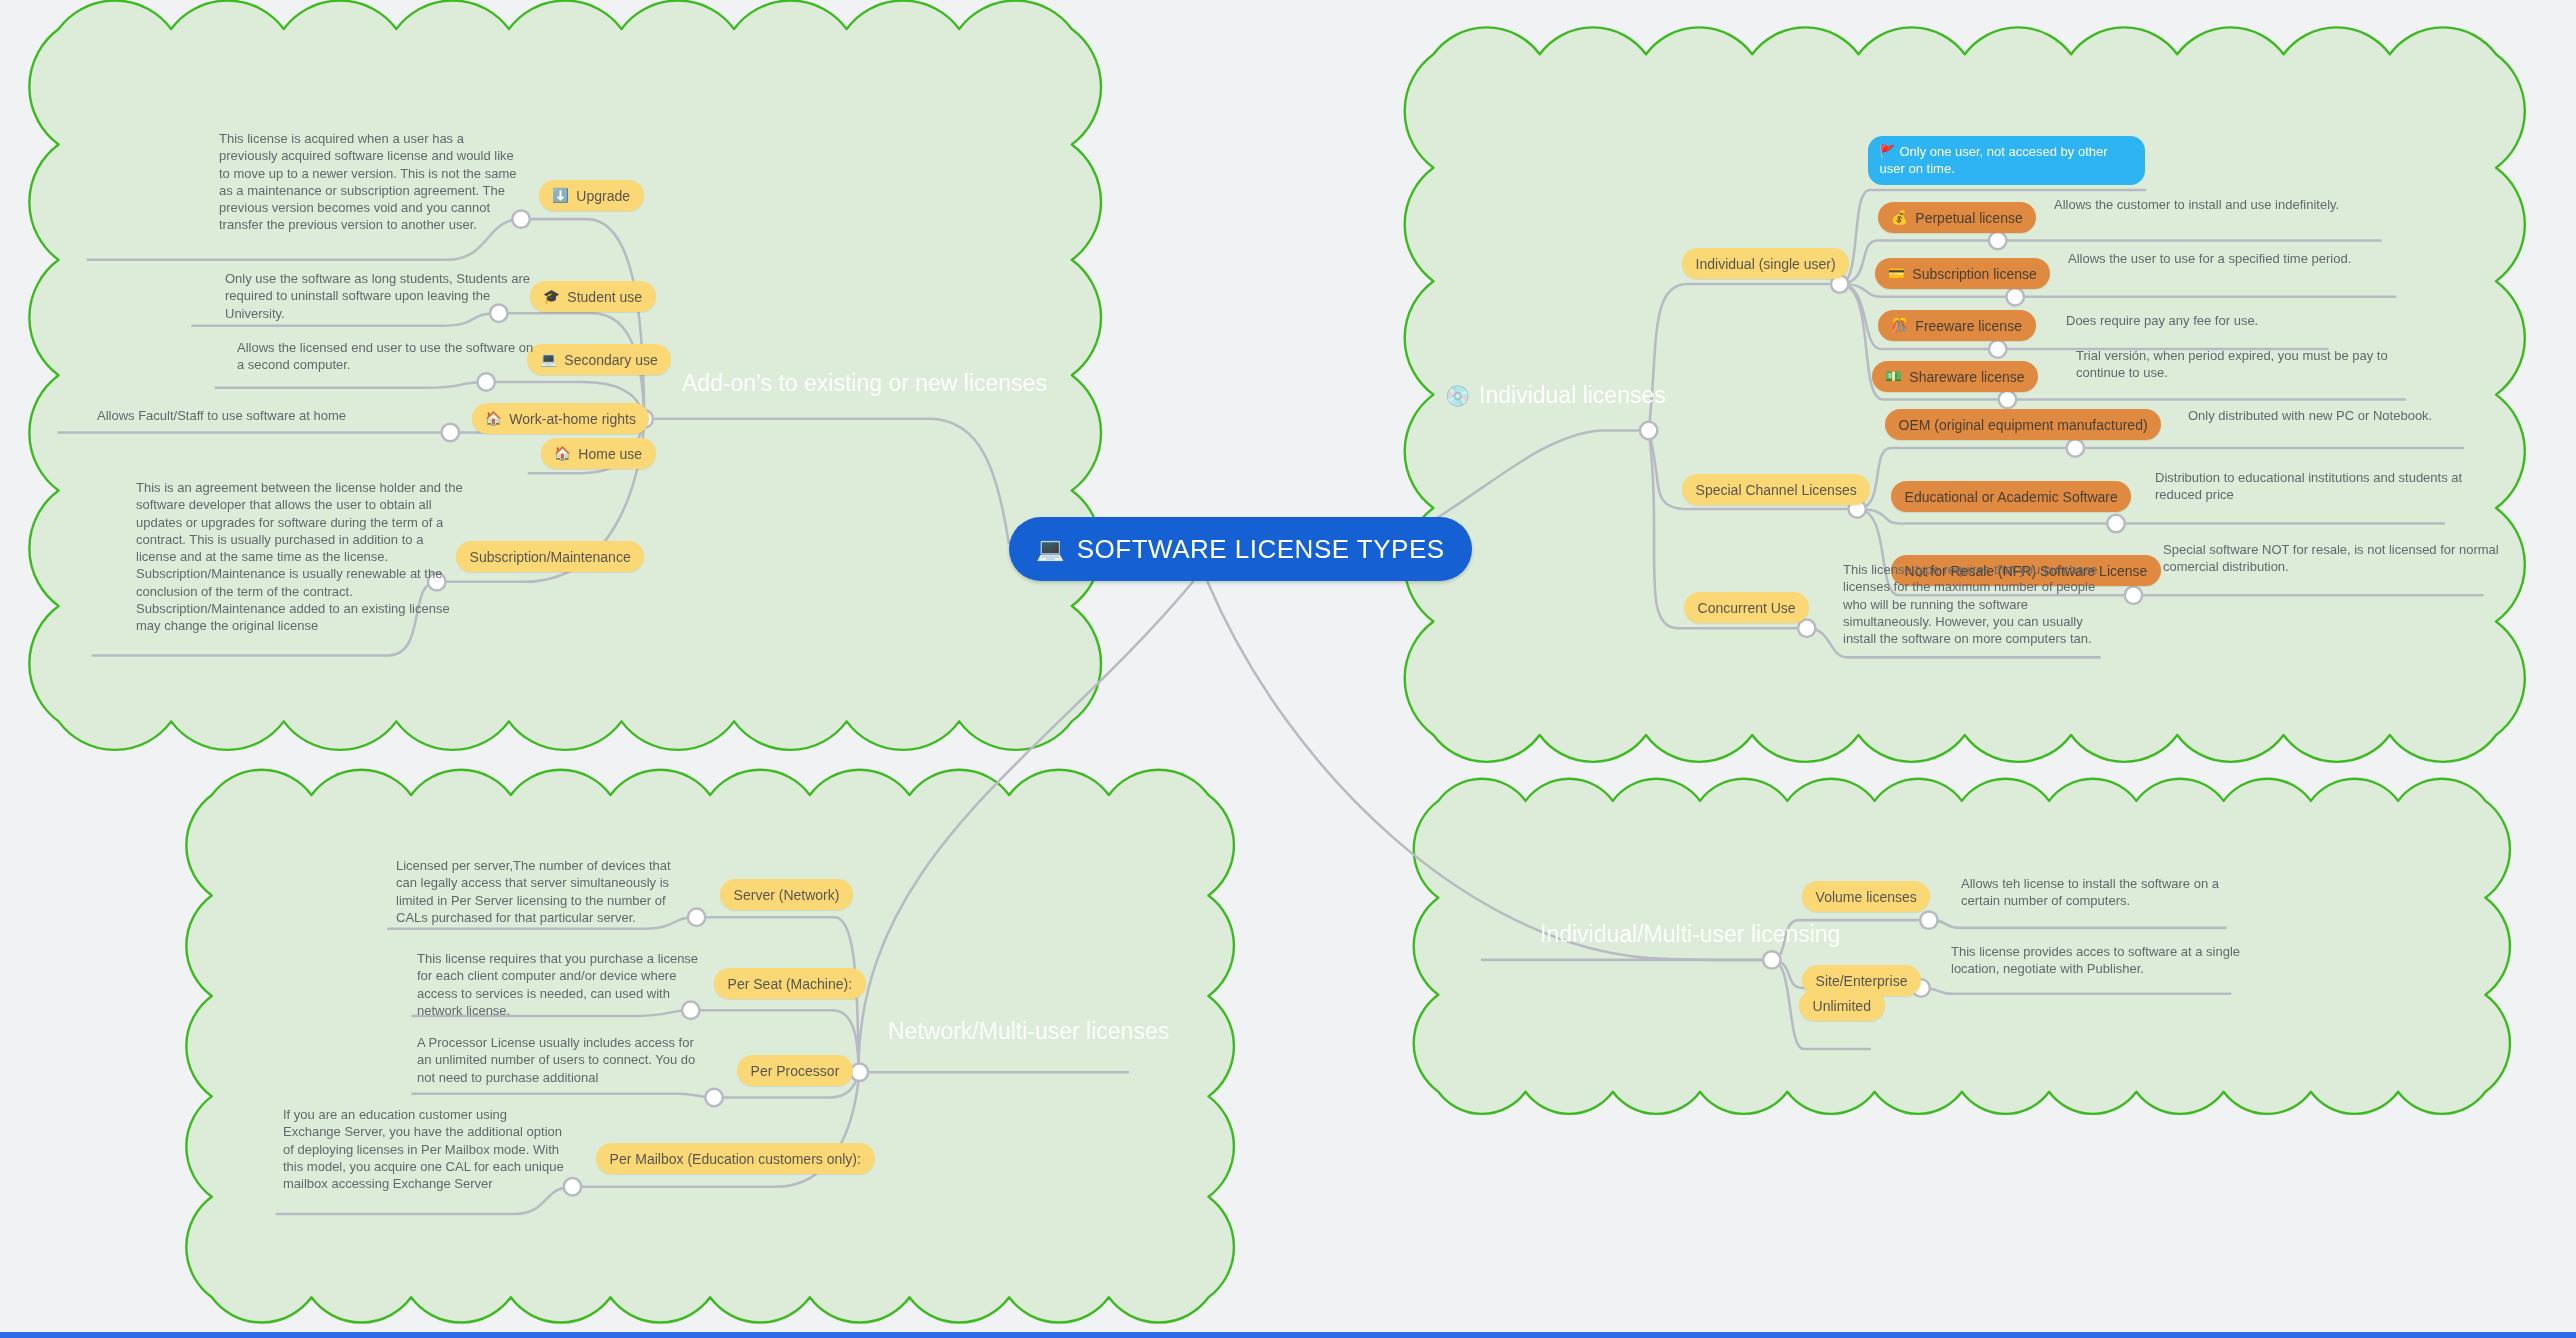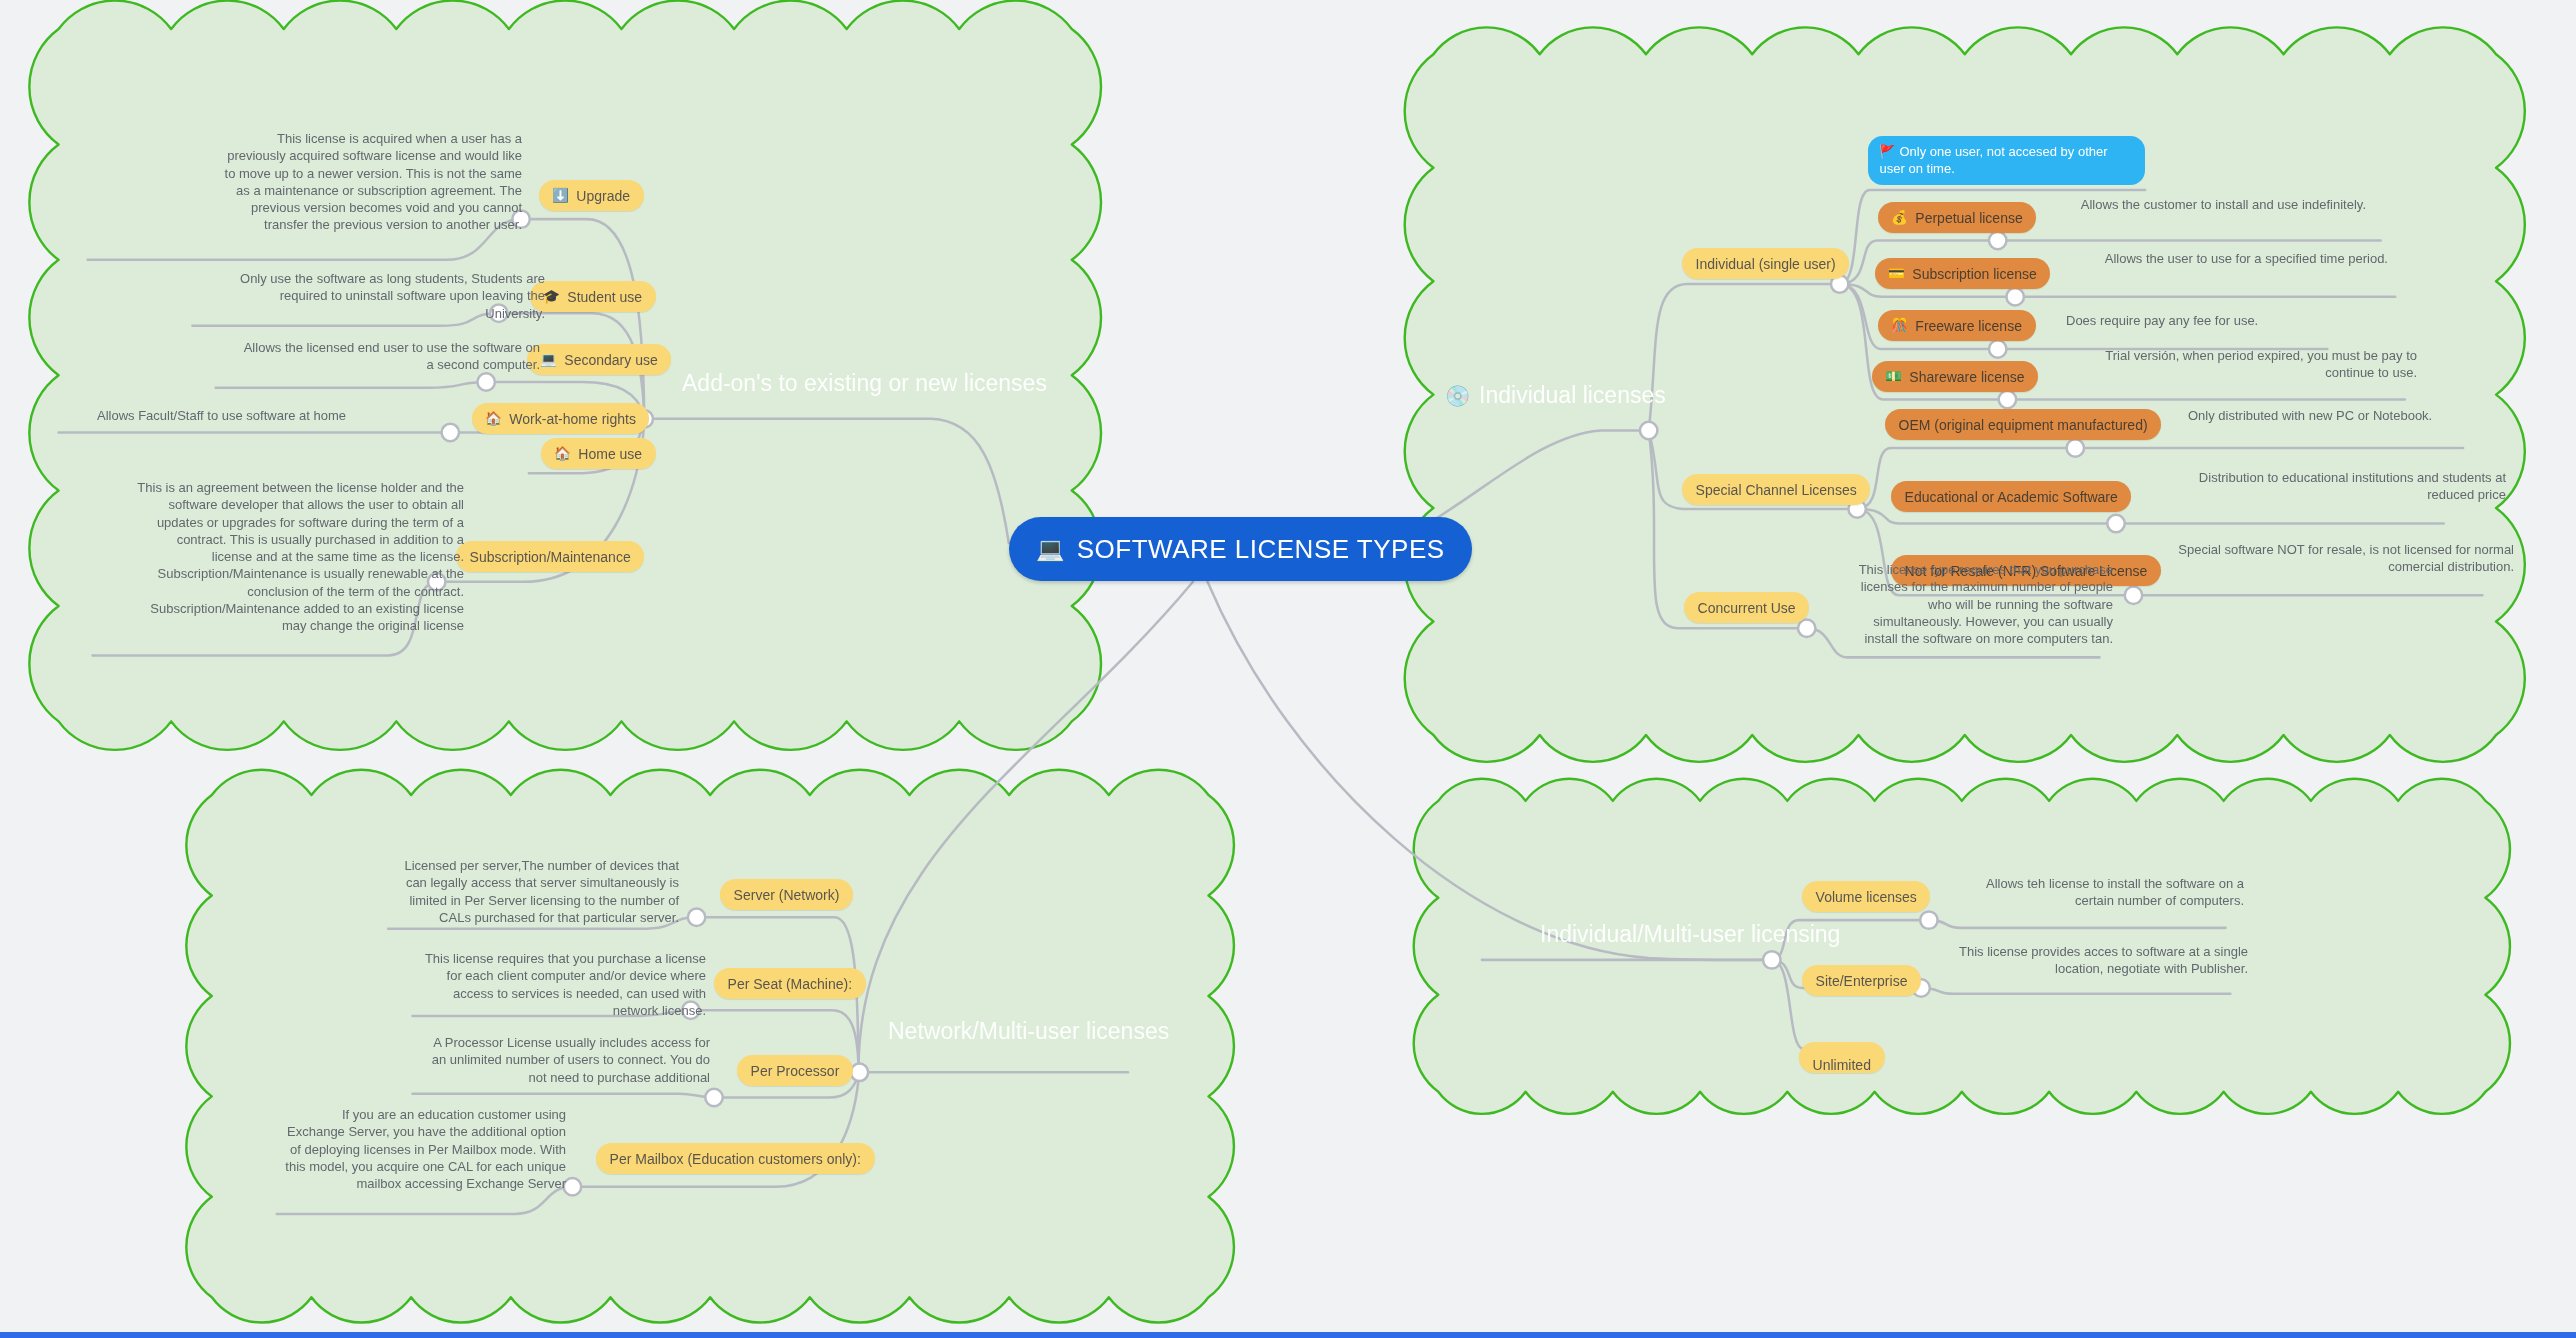--- a/index.html
+++ b/index.html
@@ -25,21 +25,21 @@
     font-size:13px;line-height:1.35;white-space:normal;
   }
   .central-pill{
     display:flex;align-items:center;gap:11.6px;
     height:64px;padding:0 27px;border-radius:33px;
     background:#1560d2;color:#ffffff;font-size:26px;letter-spacing:0.5px;
     box-shadow:0 1.9px 3.9px rgba(0,0,0,0.18);
   }
   .central-pill .ico{font-size:23px;}
   .desc{
-    font-size:13px;line-height:1.33;color:#63676e;z-index:2;text-align:right;
+    font-size:13px;line-height:1.33;color:#63676e;z-index:2;
   }
   .nowrap{white-space:nowrap;}
   .cloud-label{
     font-size:23px;color:rgba(255,255,255,0.96);font-weight:500;
     display:flex;align-items:center;gap:8.7px;white-space:nowrap;
   }
   .cloud-label .ico{font-size:20.4px;}
   #bottom-bar{position:absolute;left:0;bottom:0;width:100%;height:5.8px;background:#2e6be8;z-index:3;}
 
   
@@ -68,21 +68,21 @@
   
   #lb-network{left:888px;top:1018px;}
   #n-server{left:720px;top:879px;}        #d-server{left:396px;top:857px;width:283px;}
   #n-perseat{left:714px;top:968px;}       #d-perseat{left:417px;top:950px;width:289px;}
   #n-perproc{left:737px;top:1055px;}      #d-perproc{left:417px;top:1034px;width:293px;}
   #n-permail{left:596px;top:1143px;}      #d-permail{left:283px;top:1106px;width:283px;}
   
   #lb-multiuser{left:1492px;top:921px;margin-left:48px;}
   #n-volume{left:1802px;top:881px;}       #d-volume{left:1961px;top:875px;width:283px;}
   #n-site{left:1802px;top:949px;margin-top:16px;}         #d-site{left:1951px;top:943px;width:297px;}
-  #n-unlimited{left:1799px;top:1042px;align-items:flex-end;}
+  #n-unlimited{left:1799px;top:990px;}
 </style>
 </head>
 <body>
 
 <svg id="diagram-svg" width="2576" height="1338" viewBox="0 0 2656 1380">
     <path d="M60,30a71.9888888888889,71.9888888888889 0 0 1 116.11111111111111,0a71.9888888888889,71.9888888888889 0 0 1 116.11111111111111,0a71.9888888888889,71.9888888888889 0 0 1 116.11111111111111,0a71.9888888888889,71.9888888888889 0 0 1 116.11111111111111,0a71.9888888888889,71.9888888888889 0 0 1 116.11111111111111,0a71.9888888888889,71.9888888888889 0 0 1 116.11111111111111,0a71.9888888888889,71.9888888888889 0 0 1 116.11111111111111,0a71.9888888888889,71.9888888888889 0 0 1 116.11111111111111,0a71.9888888888889,71.9888888888889 0 0 1 116.11111111111111,0a73.78,73.78 0 0 1 0,119a73.78,73.78 0 0 1 0,119a73.78,73.78 0 0 1 0,119a73.78,73.78 0 0 1 0,119a73.78,73.78 0 0 1 0,119a73.78,73.78 0 0 1 0,119a71.9888888888889,71.9888888888889 0 0 1 -116.11111111111111,0a71.9888888888889,71.9888888888889 0 0 1 -116.11111111111111,0a71.9888888888889,71.9888888888889 0 0 1 -116.11111111111111,0a71.9888888888889,71.9888888888889 0 0 1 -116.11111111111111,0a71.9888888888889,71.9888888888889 0 0 1 -116.11111111111111,0a71.9888888888889,71.9888888888889 0 0 1 -116.11111111111111,0a71.9888888888889,71.9888888888889 0 0 1 -116.11111111111111,0a71.9888888888889,71.9888888888889 0 0 1 -116.11111111111111,0a71.9888888888889,71.9888888888889 0 0 1 -116.11111111111111,0a73.78,73.78 0 0 1 0,-119a73.78,73.78 0 0 1 0,-119a73.78,73.78 0 0 1 0,-119a73.78,73.78 0 0 1 0,-119a73.78,73.78 0 0 1 0,-119a73.78,73.78 0 0 1 0,-119Z" fill="#dcecd8" stroke="#3eb922" stroke-width="2.5" stroke-linejoin="round"></path>
     <path d="M1478,56a67.952,67.952 0 0 1 109.6,0a67.952,67.952 0 0 1 109.6,0a67.952,67.952 0 0 1 109.6,0a67.952,67.952 0 0 1 109.6,0a67.952,67.952 0 0 1 109.6,0a67.952,67.952 0 0 1 109.6,0a67.952,67.952 0 0 1 109.6,0a67.952,67.952 0 0 1 109.6,0a67.952,67.952 0 0 1 109.6,0a67.952,67.952 0 0 1 109.6,0a72.54,72.54 0 0 1 0,117a72.54,72.54 0 0 1 0,117a72.54,72.54 0 0 1 0,117a72.54,72.54 0 0 1 0,117a72.54,72.54 0 0 1 0,117a72.54,72.54 0 0 1 0,117a67.952,67.952 0 0 1 -109.6,0a67.952,67.952 0 0 1 -109.6,0a67.952,67.952 0 0 1 -109.6,0a67.952,67.952 0 0 1 -109.6,0a67.952,67.952 0 0 1 -109.6,0a67.952,67.952 0 0 1 -109.6,0a67.952,67.952 0 0 1 -109.6,0a67.952,67.952 0 0 1 -109.6,0a67.952,67.952 0 0 1 -109.6,0a67.952,67.952 0 0 1 -109.6,0a72.54,72.54 0 0 1 0,-117a72.54,72.54 0 0 1 0,-117a72.54,72.54 0 0 1 0,-117a72.54,72.54 0 0 1 0,-117a72.54,72.54 0 0 1 0,-117a72.54,72.54 0 0 1 0,-117Z" fill="#dcecd8" stroke="#3eb922" stroke-width="2.5" stroke-linejoin="round"></path>
     <path d="M218,820a63.736,63.736 0 0 1 102.8,0a63.736,63.736 0 0 1 102.8,0a63.736,63.736 0 0 1 102.8,0a63.736,63.736 0 0 1 102.8,0a63.736,63.736 0 0 1 102.8,0a63.736,63.736 0 0 1 102.8,0a63.736,63.736 0 0 1 102.8,0a63.736,63.736 0 0 1 102.8,0a63.736,63.736 0 0 1 102.8,0a63.736,63.736 0 0 1 102.8,0a64.232,64.232 0 0 1 0,103.6a64.232,64.232 0 0 1 0,103.6a64.232,64.232 0 0 1 0,103.6a64.232,64.232 0 0 1 0,103.6a64.232,64.232 0 0 1 0,103.6a63.736,63.736 0 0 1 -102.8,0a63.736,63.736 0 0 1 -102.8,0a63.736,63.736 0 0 1 -102.8,0a63.736,63.736 0 0 1 -102.8,0a63.736,63.736 0 0 1 -102.8,0a63.736,63.736 0 0 1 -102.8,0a63.736,63.736 0 0 1 -102.8,0a63.736,63.736 0 0 1 -102.8,0a63.736,63.736 0 0 1 -102.8,0a63.736,63.736 0 0 1 -102.8,0a64.232,64.232 0 0 1 0,-103.6a64.232,64.232 0 0 1 0,-103.6a64.232,64.232 0 0 1 0,-103.6a64.232,64.232 0 0 1 0,-103.6a64.232,64.232 0 0 1 0,-103.6Z" fill="#dcecd8" stroke="#3eb922" stroke-width="2.5" stroke-linejoin="round"></path>
     <path d="M1483,826a55.8,55.8 0 0 1 90,0a55.8,55.8 0 0 1 90,0a55.8,55.8 0 0 1 90,0a55.8,55.8 0 0 1 90,0a55.8,55.8 0 0 1 90,0a55.8,55.8 0 0 1 90,0a55.8,55.8 0 0 1 90,0a55.8,55.8 0 0 1 90,0a55.8,55.8 0 0 1 90,0a55.8,55.8 0 0 1 90,0a55.8,55.8 0 0 1 90,0a55.8,55.8 0 0 1 90,0a62,62 0 0 1 0,100a62,62 0 0 1 0,100a62,62 0 0 1 0,100a55.8,55.8 0 0 1 -90,0a55.8,55.8 0 0 1 -90,0a55.8,55.8 0 0 1 -90,0a55.8,55.8 0 0 1 -90,0a55.8,55.8 0 0 1 -90,0a55.8,55.8 0 0 1 -90,0a55.8,55.8 0 0 1 -90,0a55.8,55.8 0 0 1 -90,0a55.8,55.8 0 0 1 -90,0a55.8,55.8 0 0 1 -90,0a55.8,55.8 0 0 1 -90,0a55.8,55.8 0 0 1 -90,0a62,62 0 0 1 0,-100a62,62 0 0 1 0,-100a62,62 0 0 1 0,-100Z" fill="#dcecd8" stroke="#3eb922" stroke-width="2.5" stroke-linejoin="round"></path>
     <path d="M664,432 H960 C1010,434 1028,482 1040,560" fill="none" stroke="#b7bac2" stroke-width="2.6" stroke-linecap="round"></path>

